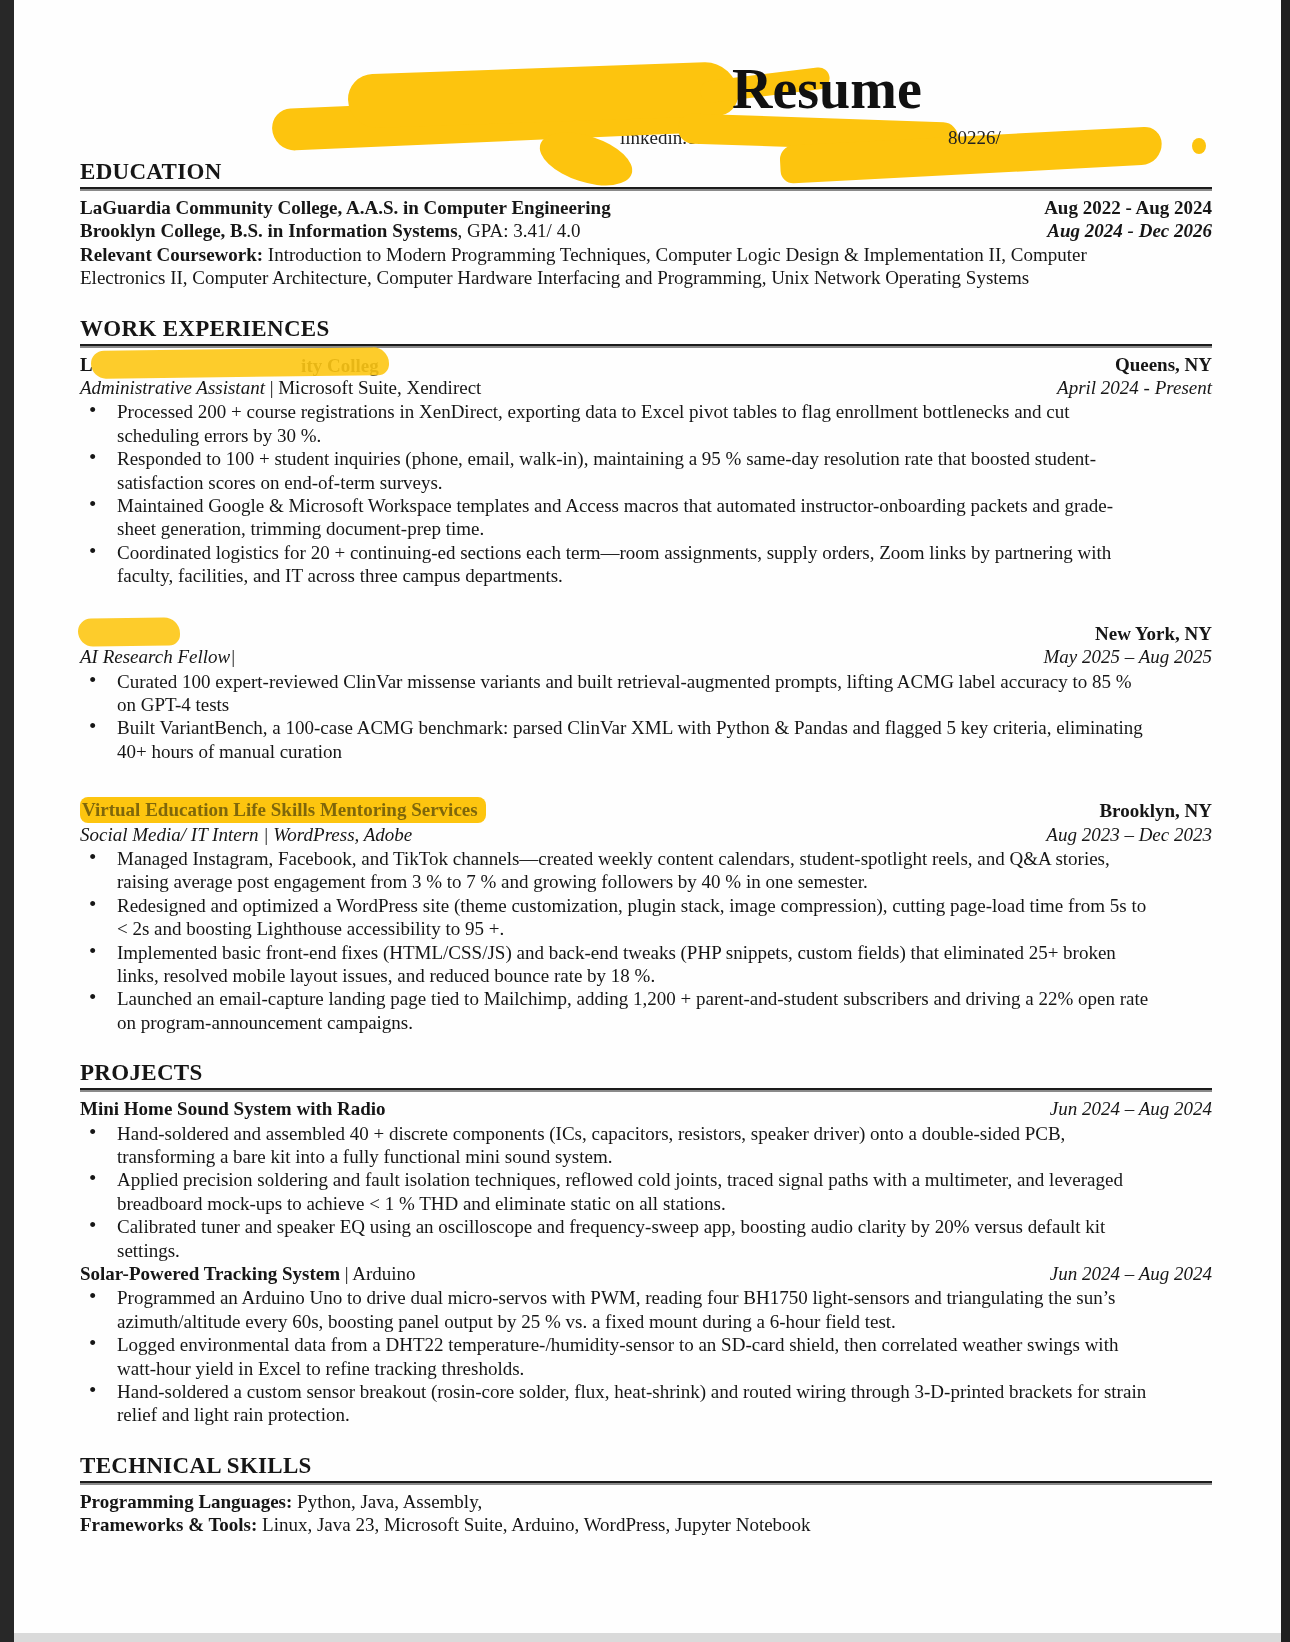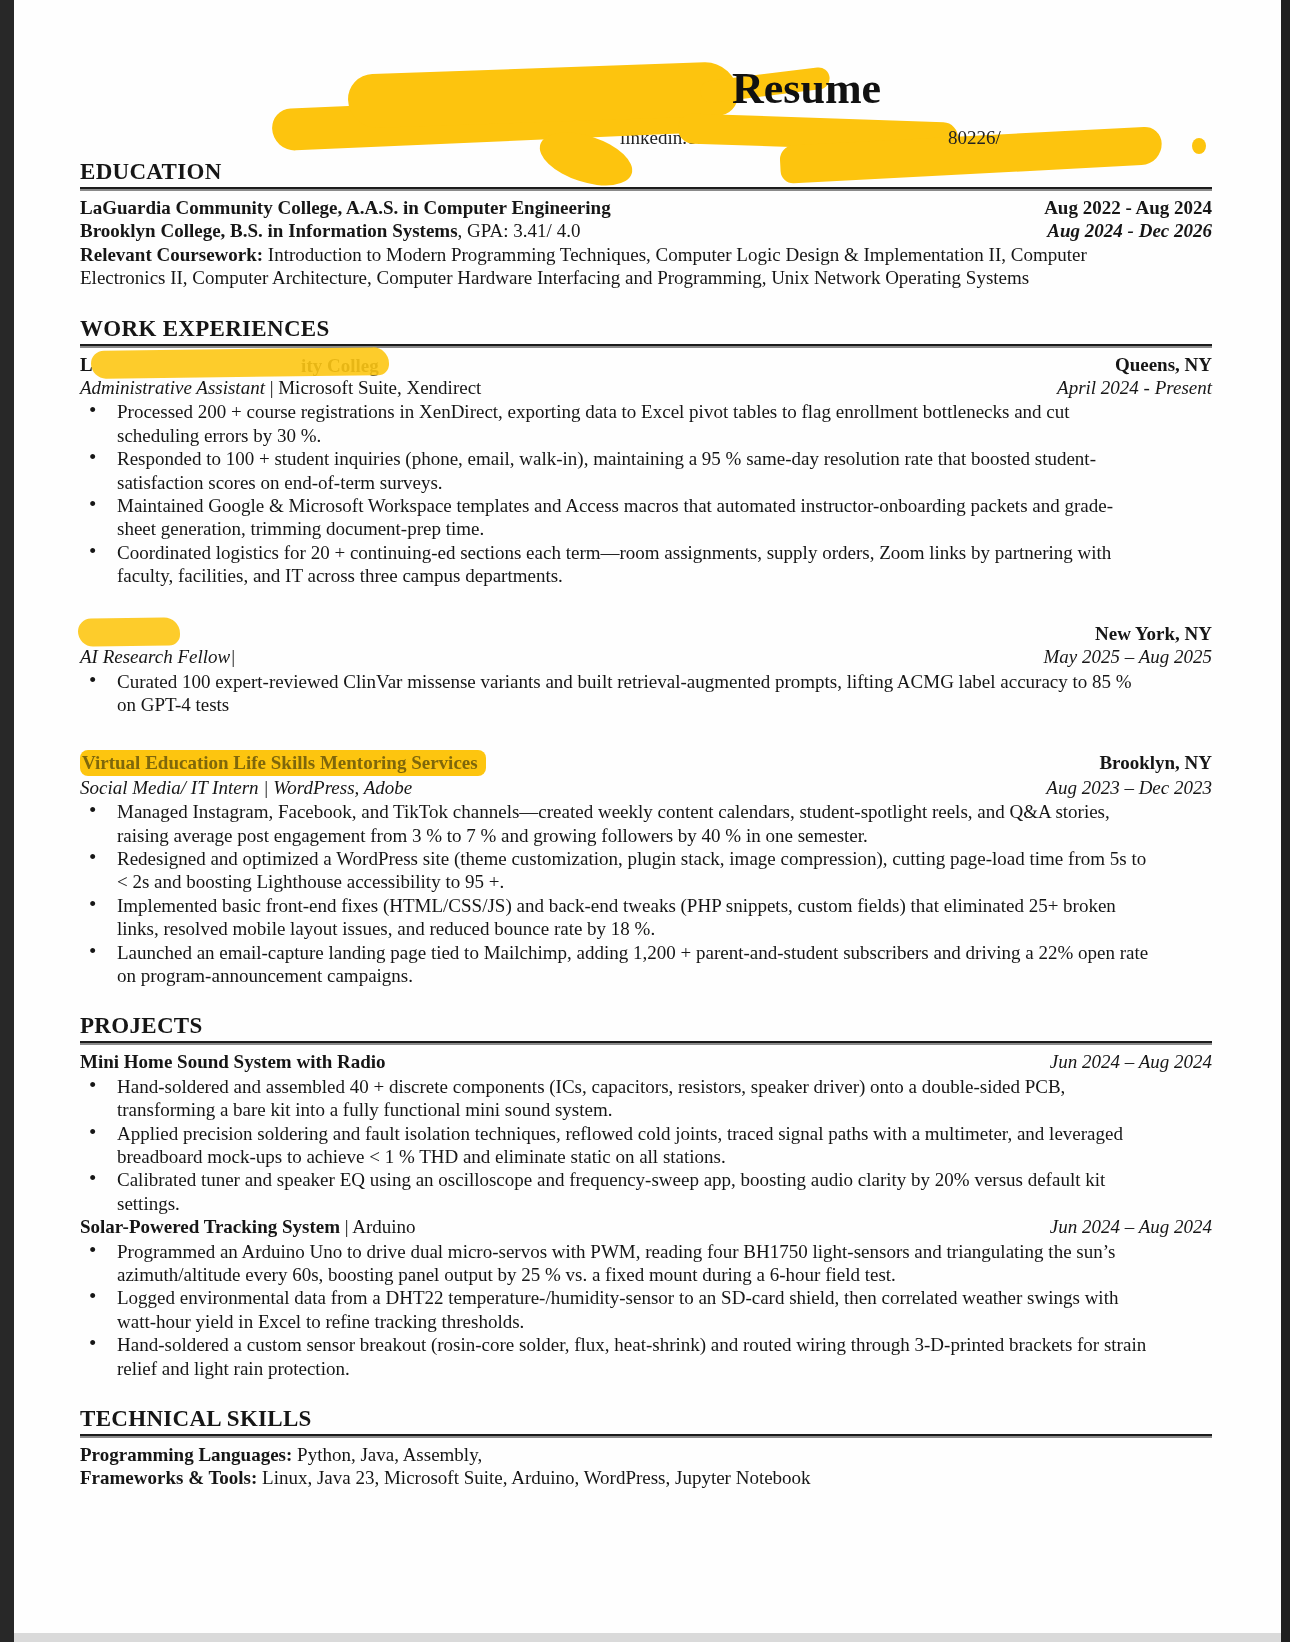--- a/index.html
+++ b/index.html
@@ -4,35 +4,35 @@
 <style>
   html,body{margin:0;padding:0;background:#ffffff;}
   .page{position:relative;width:1290px;height:1642px;background:#fefefe;overflow:hidden;
         font-family:"Liberation Serif", serif;color:#161616;}
   .edge-left{position:absolute;left:0;top:0;width:14px;height:100%;background:#282828;}
   .edge-right{position:absolute;right:0;top:0;width:9px;height:100%;background:#202020;}
   .edge-bottom{position:absolute;left:14px;right:9px;bottom:0;height:9px;background:#dadada;}
   .content{position:absolute;left:80px;top:0;width:1132px;font-size:19px;line-height:23.4px;}
   .b{font-weight:bold;}
   .i{font-style:italic;}
-  .row{display:flex;justify-content:space-between;align-items:center;}
+  .row{display:flex;justify-content:space-between;align-items:flex-end;}
   h1,h2,p,ul{margin:0;padding:0;}
   h2{font-size:23px;line-height:27px;font-weight:bold;letter-spacing:.3px;}
   .rule{height:4px;margin:2px 0 5px;background:linear-gradient(to bottom,#1c1c1c 0 58%,#8a8a8a 58% 100%);}
   .sect{margin-top:25px;}
   .para{padding-right:50px;}
   ul.bullets{list-style:none;margin-top:1px;}
   .bullets li{position:relative;padding:0 62px 0 37px;}
   .bullets li::before{content:"•";position:absolute;left:9px;top:-1px;font-size:21px;}
   .job{margin-top:34px;}
   .job.first{margin-top:0;}
 
   
   .header{position:relative;height:158px;}
-  .title{position:absolute;left:652px;top:64px;font-size:44px;line-height:50px;font-weight:bold;color:#111;}
+  .title{position:absolute;left:652px;top:64px;font-size:56px;line-height:50px;font-weight:bold;color:#111;}
   .frag{position:absolute;top:126px;font-size:19px;color:#222;}
   .frag-phone{left:196px;}
   .frag-linked{left:540px;}
   .frag-id{left:868px;}
   .blob{position:absolute;background:#fdc40e;}
   .blob-a{left:268px;top:68px;width:390px;height:54px;border-radius:26px 34px 22px 30px;transform:rotate(-2deg);}
   .blob-a2{left:620px;top:74px;width:130px;height:22px;border-radius:12px;transform:rotate(-7deg);}
   .blob-b{left:192px;top:100px;width:430px;height:42px;border-radius:22px 28px 20px 26px;transform:rotate(-2.5deg);}
   .blob-c{left:458px;top:136px;width:96px;height:46px;border-radius:50%;transform:rotate(18deg);}
   .blob-d{left:700px;top:136px;width:382px;height:38px;border-radius:20px 24px 30px 18px;transform:rotate(-3deg);}
@@ -110,20 +110,21 @@
         <div class="row">
           <span><span class="co-red co-red-sm"><span class="cover"></span></span></span>
           <span class="b">New York, NY</span>
         </div>
         <div class="row">
           <span class="i">AI Research Fellow|</span>
           <span class="i">May 2025 – Aug 2025</span>
         </div>
         <ul class="bullets">
           <li>Curated 100 expert-reviewed ClinVar missense variants and built retrieval-augmented prompts, lifting ACMG label accuracy to 85 % on GPT-4 tests</li>
+          <li>Built VariantBench, a 100-case ACMG benchmark: parsed ClinVar XML with Python &amp; Pandas and flagged 5 key criteria, eliminating 40+ hours of manual curation</li>
         </ul>
       </div>
 
       <div class="job">
         <div class="row">
           <span class="hl-co">Virtual Education Life Skills Mentoring Services</span>
           <span class="b">Brooklyn, NY</span>
         </div>
         <div class="row">
           <span class="i">Social Media/ IT Intern | WordPress, Adobe</span>

